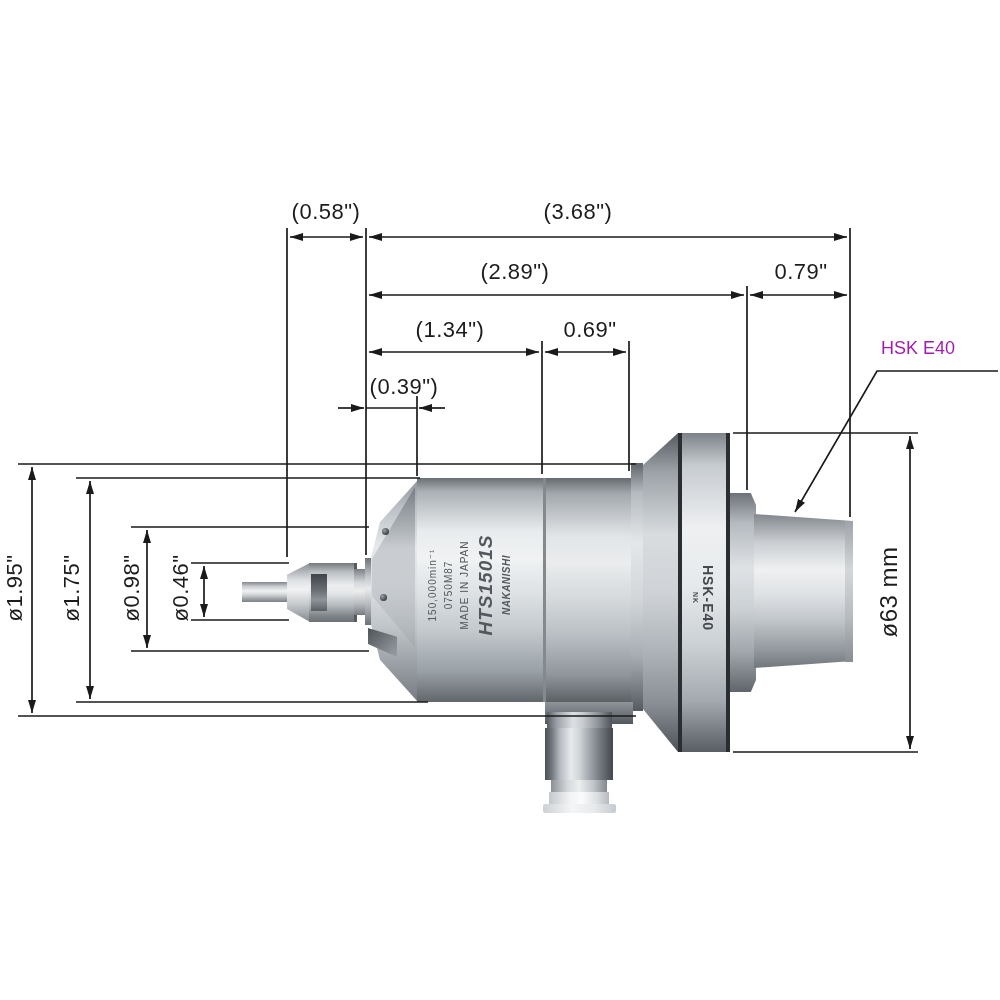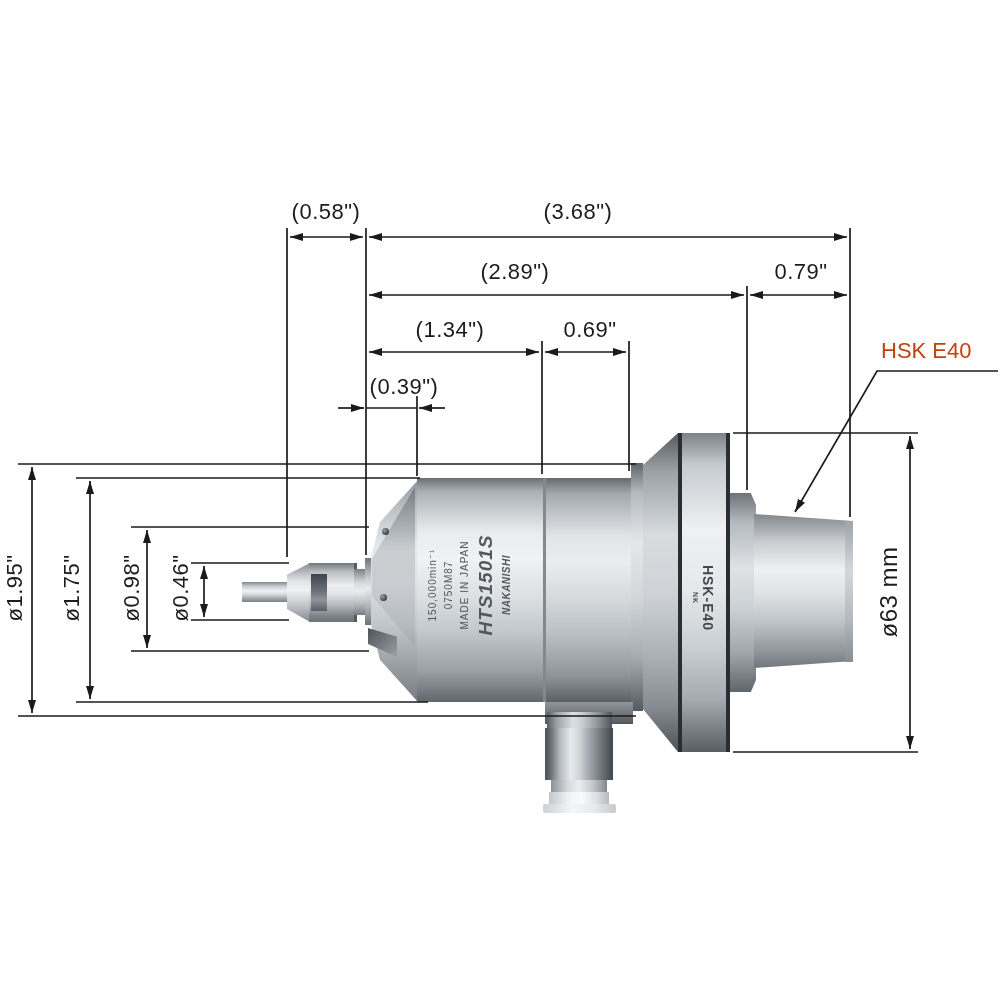--- a/index.html
+++ b/index.html
@@ -7,21 +7,21 @@
     position:relative;width:1000px;height:1000px;background:#ffffff;overflow:hidden;
     font-family:"Liberation Sans","DejaVu Sans",sans-serif;color:#1a1a1a;
   }
   svg.lines{position:absolute;left:0;top:0;width:1000px;height:1000px;z-index:30;}
   .dimlabel{
     position:absolute;z-index:40;font-size:22px;letter-spacing:0.5px;white-space:nowrap;
     transform:translate(-50%,-50%);color:#1c1c1c;
   }
   .dimlabel.vert{transform:translate(-50%,-50%) rotate(-90deg);}
   .callout{
-    position:absolute;z-index:40;font-size:22px;white-space:nowrap;color:#c2410c;
+    position:absolute;z-index:40;font-size:18px;white-space:nowrap;color:#a21caf;
   }
   
   .part{position:absolute;z-index:10;}
   .shaft{
     left:242px;top:582px;width:50px;height:20px;
     background:linear-gradient(180deg,#83878c 0%,#c9cdd1 22%,#f0f1f2 45%,#d6d9dc 62%,#9c9fa4 85%,#7c8084 100%);
   }
   .collet-cone{
     left:287px;top:563px;width:23px;height:59px;
     background:linear-gradient(180deg,#888d92 0%,#dfe2e5 30%,#f1f2f3 45%,#c6cacd 70%,#84898e 100%);

